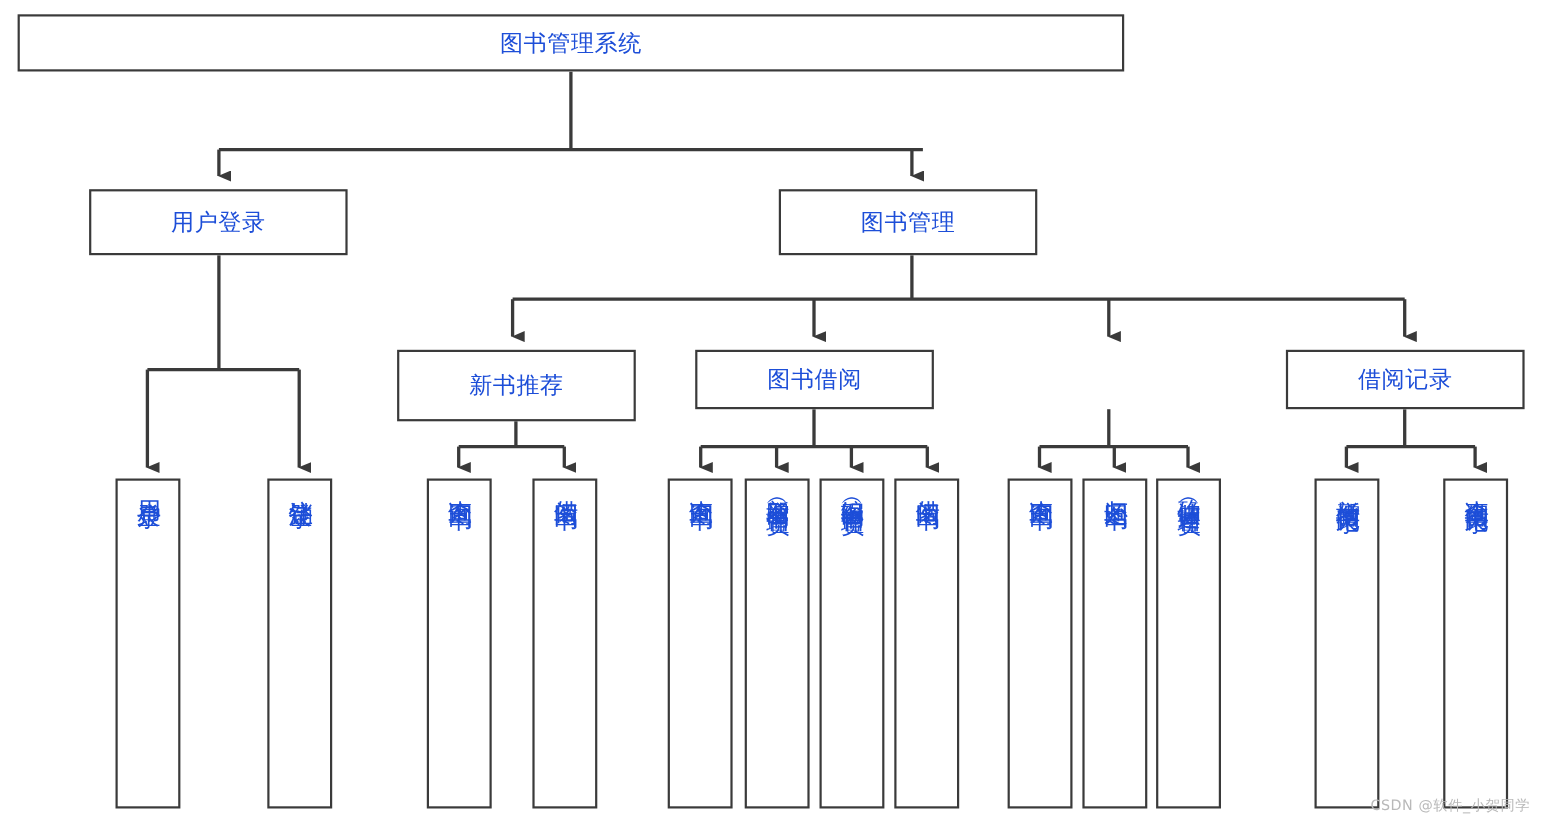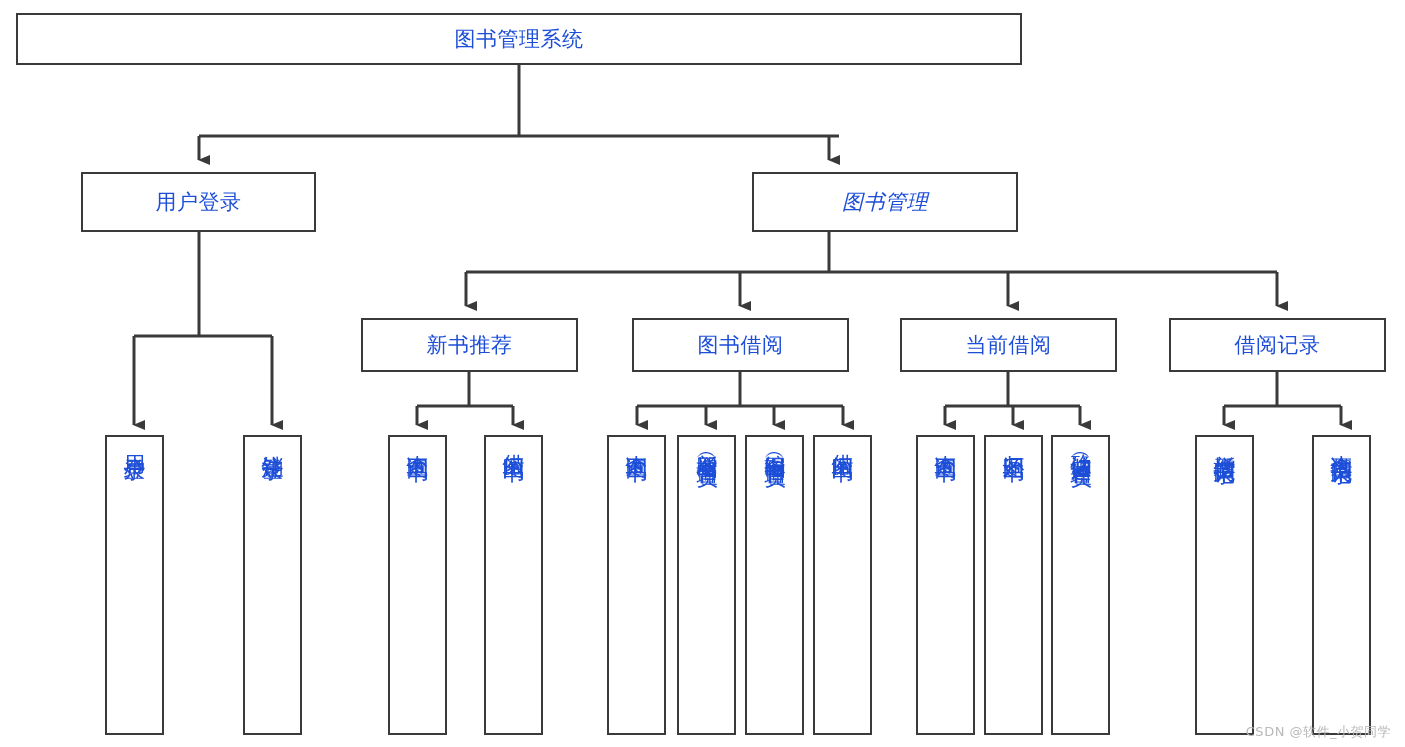--- a/index.html
+++ b/index.html
@@ -126,32 +126,29 @@
     </g>
   </svg>
 
   <div class="node h-node" style="left:16px; top:13px; width:1006px; height:52px;">
     <span class="node-label">图书管理系统</span>
   </div>
 
   <div class="node h-node" style="left:81px; top:172px; width:235px; height:60px;">
     <span class="node-label">用户登录</span>
   </div>
-  <div class="node h-node" style="left:752px; top:172px; width:266px; height:60px;font-style:italic;">
+  <div class="node h-node" style="left:708px; top:172px; width:235px; height:60px;">
     <span class="node-label">图书管理</span>
   </div>
 
-  <div class="node h-node" style="left:361px; top:318px; width:217px; height:54px;">
+  <div class="node h-node" style="left:361px; top:318px; width:217px; height:65px;">
     <span class="node-label">新书推荐</span>
   </div>
   <div class="node h-node" style="left:632px; top:318px; width:217px; height:54px;">
     <span class="node-label">图书借阅</span>
-  </div>
-  <div class="node h-node" style="left:900px; top:318px; width:217px; height:54px;">
-    <span class="node-label">当前借阅</span>
   </div>
   <div class="node h-node" style="left:1169px; top:318px; width:217px; height:54px;">
     <span class="node-label">借阅记录</span>
   </div>
 
   <div class="node v-node" style="left:105px; top:435px; width:59px; height:300px;">
     <span class="node-label">用户登录</span>
   </div>
   <div class="node v-node" style="left:243px; top:435px; width:59px; height:300px;">
     <span class="node-label">注销登录</span>

